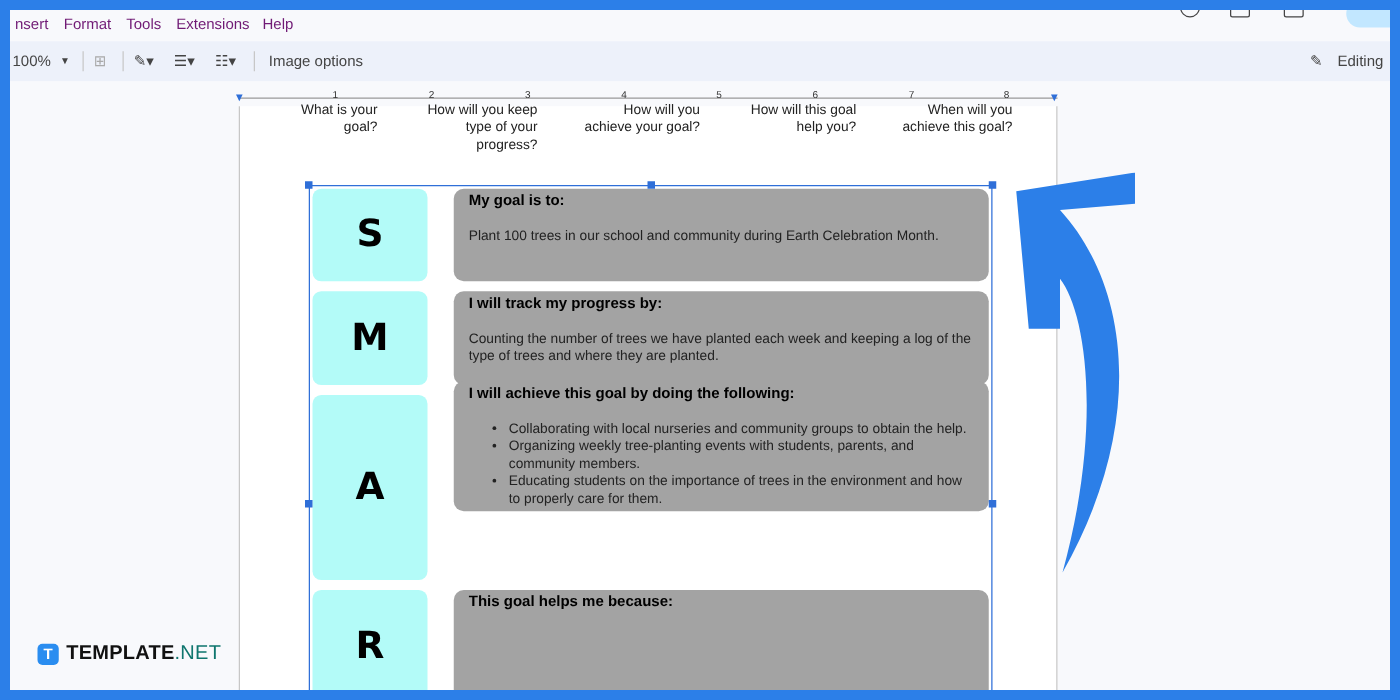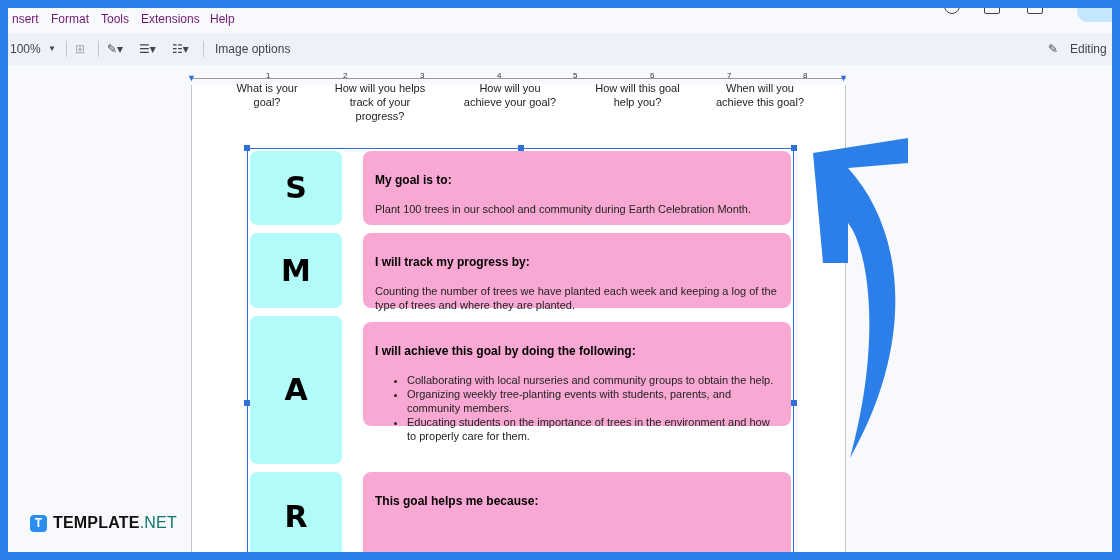--- a/index.html
+++ b/index.html
@@ -7,25 +7,25 @@
 #frame{position:absolute;left:8px;top:8px;width:1104px;height:544px;background:#f8f9fc;overflow:hidden}
 #menubar{position:absolute;left:4px;top:0;width:1104px;height:25px;background:#f8f9fc;font-size:12px;color:#701a75}
 #menubar span{position:absolute;top:4px}
 .topicon{position:absolute;top:-10px;width:16px;height:16px;border:1.6px solid #444;border-radius:50%}
 #toolbar{position:absolute;left:0;top:25px;width:1104px;height:32px;background:#edf1fa;font-size:12px;color:#444}
 #toolbar .t{position:absolute;top:9px}
 .sep{position:absolute;top:8px;width:1px;height:16px;background:#c7c7c7}
 #ruler{position:absolute;left:0;top:57px;width:1104px;height:20px;background:#f8f9fc}
 #ruler .num{position:absolute;top:6px;font-size:8px;color:#333}
 #page{position:absolute;left:183px;top:77px;width:655px;height:480px;background:#fff;border-left:1px solid #c7c7c7;border-right:1px solid #c7c7c7}
-.hdr{position:absolute;top:0;font-size:11px;color:#222;text-align:center;line-height:14px}
+.hdr{position:absolute;top:0;font-size:11px;color:#222;text-align:right;line-height:14px}
 #img{position:absolute;left:55px;top:63px;width:547px;height:420px;border:1px solid #2f6fd8}
 .handle{position:absolute;width:6px;height:6px;background:#2f6fd8}
 .letter{position:absolute;left:2px;width:92px;background:#b3fbf8;border-radius:7px;font-family:"DejaVu Sans",sans-serif;font-weight:bold;font-size:30px;text-align:center;color:#000}
-.card{position:absolute;width:428px;background:#f9a8d4;border-radius:8px;padding:22px 12px;font-size:11px;color:#222;line-height:14px}
+.card{position:absolute;width:428px;background:#a3a3a3;border-radius:8px;padding:2px 12px;font-size:11px;color:#222;line-height:14px}
 .card .ttl{font-weight:bold;font-size:12px;color:#000;margin-bottom:15px}
 .card ul{padding-left:32px}
 .card li{margin-bottom:0}
 #arrow{position:absolute;left:800px;top:130px}
 #brand{position:absolute;left:22px;top:506px;display:flex;align-items:center;gap:6px}
 #brand .logo{width:17px;height:17px;background:#2a8df0;border-radius:4px;color:#fff;font-weight:bold;font-size:12px;text-align:center;line-height:17px}
 #brand .name{font-size:16px;font-weight:bold;color:#111;letter-spacing:0.2px}
 #brand .name b{font-weight:normal;color:#0f766e}
 </style>
 </head>
@@ -65,37 +65,37 @@
     <span class="num" style="left:489px">4</span>
     <span class="num" style="left:565px">5</span>
     <span class="num" style="left:642px">6</span>
     <span class="num" style="left:719px">7</span>
     <span class="num" style="left:795px">8</span>
     <span style="position:absolute;left:179px;top:8px;font-size:9px;color:#2f6fd8">▼</span>
     <span style="position:absolute;left:831px;top:8px;font-size:9px;color:#2f6fd8">▼</span>
   </div>
   <div id="page">
     <div class="hdr" style="left:40px;width:70px;top:-4px">What is your goal?</div>
-    <div class="hdr" style="left:138px;width:100px;top:-4px">How will you helps track of your progress?</div>
+    <div class="hdr" style="left:138px;width:100px;top:-4px">How will you keep type of your progress?</div>
     <div class="hdr" style="left:398px;width:95px;top:-4px">How will this goal help you?</div>
     <div class="hdr" style="left:268px;width:100px;top:-4px">How will you achieve your goal?</div>
     <div class="hdr" style="left:518px;width:100px;top:-4px">When will you achieve this goal?</div>
     <div id="img">
       <div class="letter" style="top:2px;height:74px;line-height:74px">S</div>
       <div class="card" style="left:115px;top:2px;height:74px">
         <div class="ttl">My goal is to:</div>
         <div>Plant 100 trees in our school and community during Earth Celebration Month.</div>
       </div>
       <div class="letter" style="top:84px;height:75px;line-height:75px">M</div>
       <div class="card" style="left:115px;top:84px;height:75px">
         <div class="ttl">I will track my progress by:</div>
         <div>Counting the number of trees we have planted each week and keeping a log of the type of trees and where they are planted.</div>
       </div>
       <div class="letter" style="top:167px;height:148px;line-height:148px">A</div>
-      <div class="card" style="left:115px;top:173px;height:104px">
+      <div class="card" style="left:115px;top:156px;height:104px">
         <div class="ttl">I will achieve this goal by doing the following:</div>
         <ul>
           <li>Collaborating with local nurseries and community groups to obtain the help.</li>
           <li>Organizing weekly tree-planting events with students, parents, and community members.</li>
           <li>Educating students on the importance of trees in the environment and how to properly care for them.</li>
         </ul>
       </div>
       <div class="letter" style="top:323px;height:100px;line-height:90px">R</div>
       <div class="card" style="left:115px;top:323px;height:100px">
         <div class="ttl">This goal helps me because:</div>

